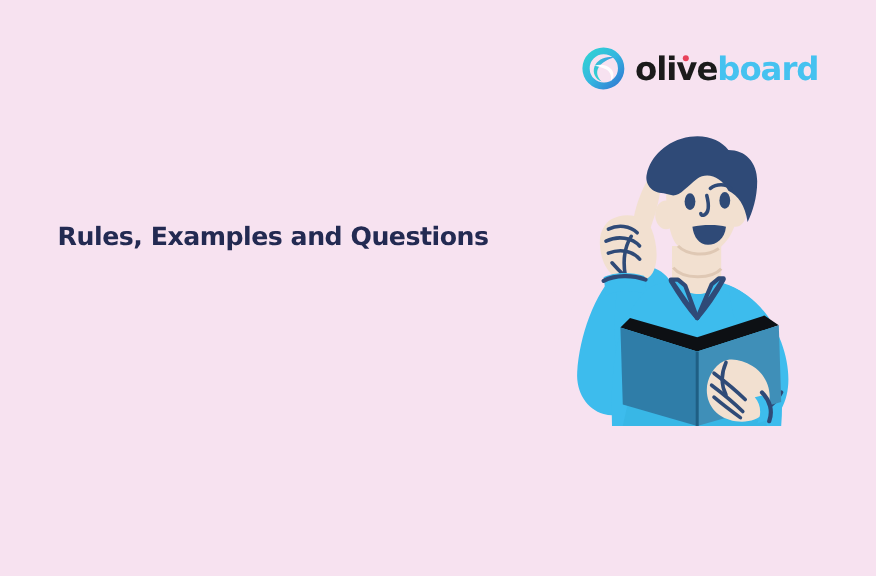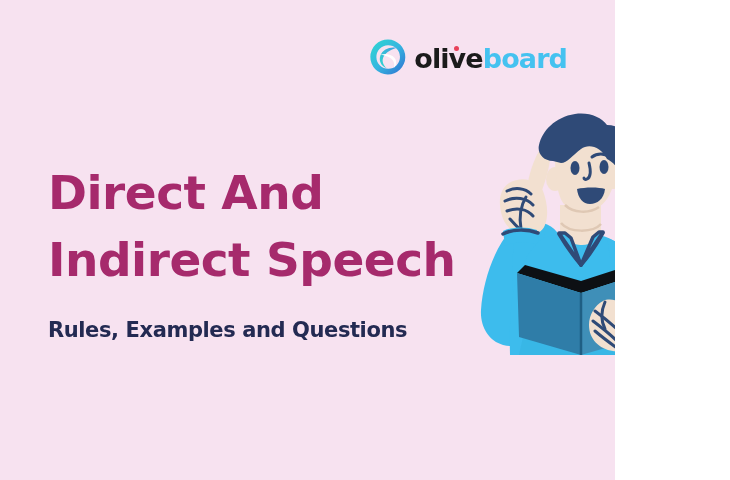--- a/index.html
+++ b/index.html
@@ -7,21 +7,21 @@
     padding: 0;
   }
   body {
     width: 730px;
     height: 480px;
     overflow: hidden;
     font-family: "Liberation Sans", sans-serif;
   }
   #banner {
     position: relative;
-    width: 615px;
+    width: 730px;
     height: 480px;
     background: #f7e2f0;
     overflow: hidden;
   }
 
   
   #logo {
     position: absolute;
     top: 38px;
     right: 48px;
@@ -121,22 +121,20 @@
       <path d="M30 44 C42 40 58 42 67 52 C74 60 73 72 65 79
                C69 68 65 58 55 52 C46 47 37 45 30 44 Z" fill="#ffffff" opacity="0.92"></path>
     </svg>
     <div id="logo-wordmark">
       <span class="wm-olive" style="color: rgb(27, 27, 27);">olive</span><span class="wm-board" style="color: rgb(69, 194, 240);">board</span>
       <span class="wm-dot" style="background: rgb(232, 65, 90);"></span>
     </div>
   </div>
 
   <div id="text-block">
-    <h1 id="title" style="color: rgb(166, 42, 108);">Direct And
-Indirect Speech</h1>
     <p id="subtitle" style="color: rgb(35, 42, 82);">Rules, Examples and Questions</p>
   </div>
 
   <svg id="illustration" viewBox="0 0 250 250">
 
     <g>
       <path d="M60 120 C40 140 28 175 26 205 C25 222 34 236 48 240
                C62 244 74 236 78 222 C84 198 92 170 104 152
                C112 140 104 122 88 118 C76 115 66 114 60 120 Z" fill="#3dbced"></path>
 

